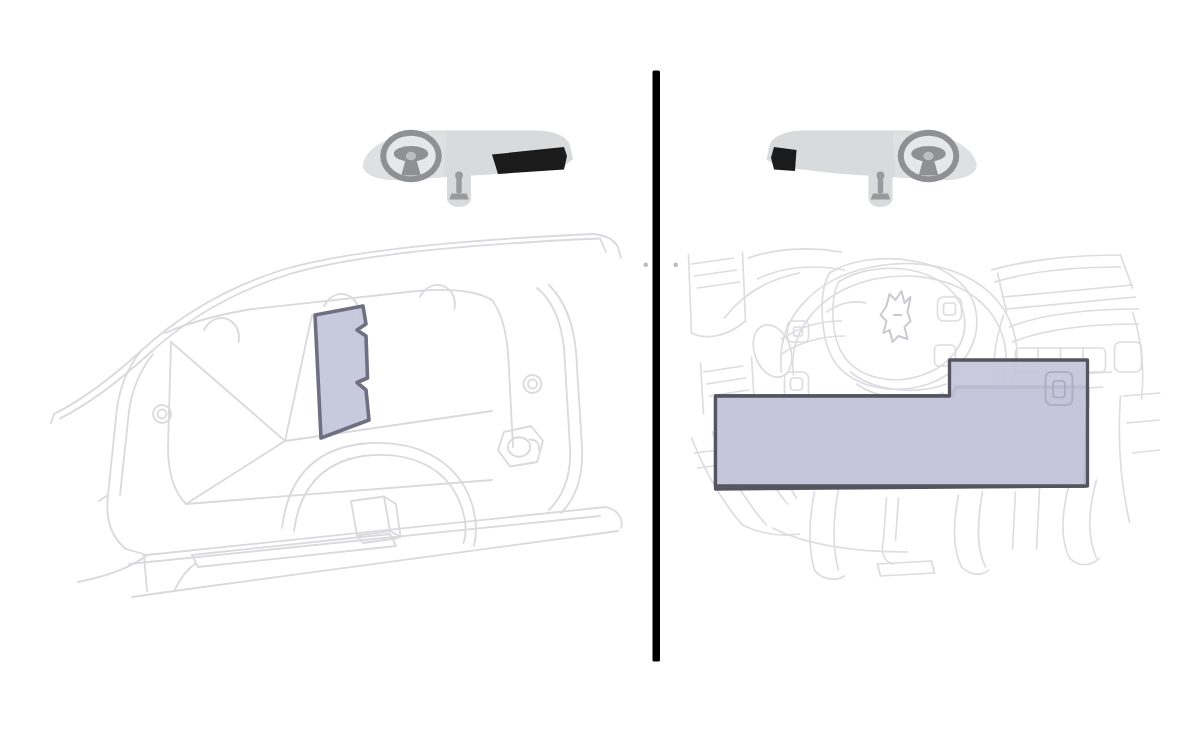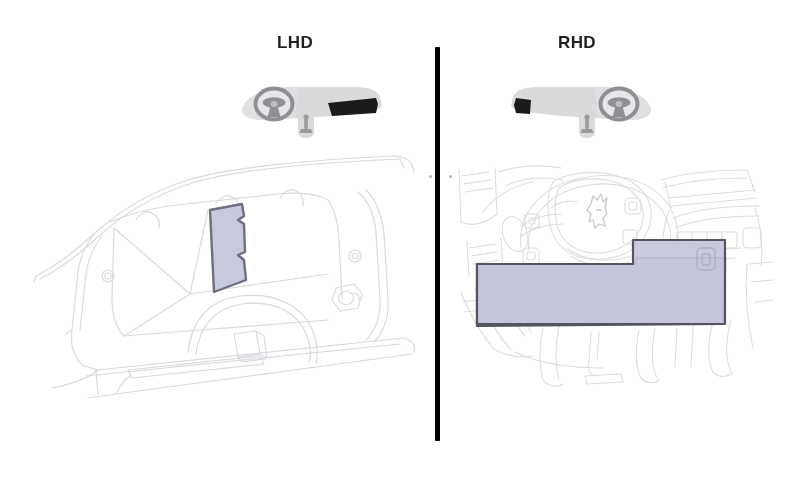--- a/index.html
+++ b/index.html
@@ -75,23 +75,21 @@
     border-radius: 50%;
   }
   #tick-left  { left: 429px; top: 175px; }
   #tick-right { left: 449px; top: 175px; }
 </style>
 </head>
 <body>
 
 <div id="stage">
 
-  <div class="panel-label" id="label-lhd">LHD</div>
-
-  <div class="panel-label" id="label-rhd">RHD</div>
+
 
   <div id="divider"></div>
   <div class="tick-dot" id="tick-left"></div>
   <div class="tick-dot" id="tick-right"></div>
 
   <svg class="dash-icon" id="icon-lhd" width="152" height="62" viewBox="0 0 152 62">
 
     <path d="M6,30 C10,16 26,9 52,7 L120,7 C134,7 142,11 144,17
              L146,26 L140,31 L96,36 L30,40 C14,40 6,36 6,30 Z" fill="#d9dadb"></path>
 

